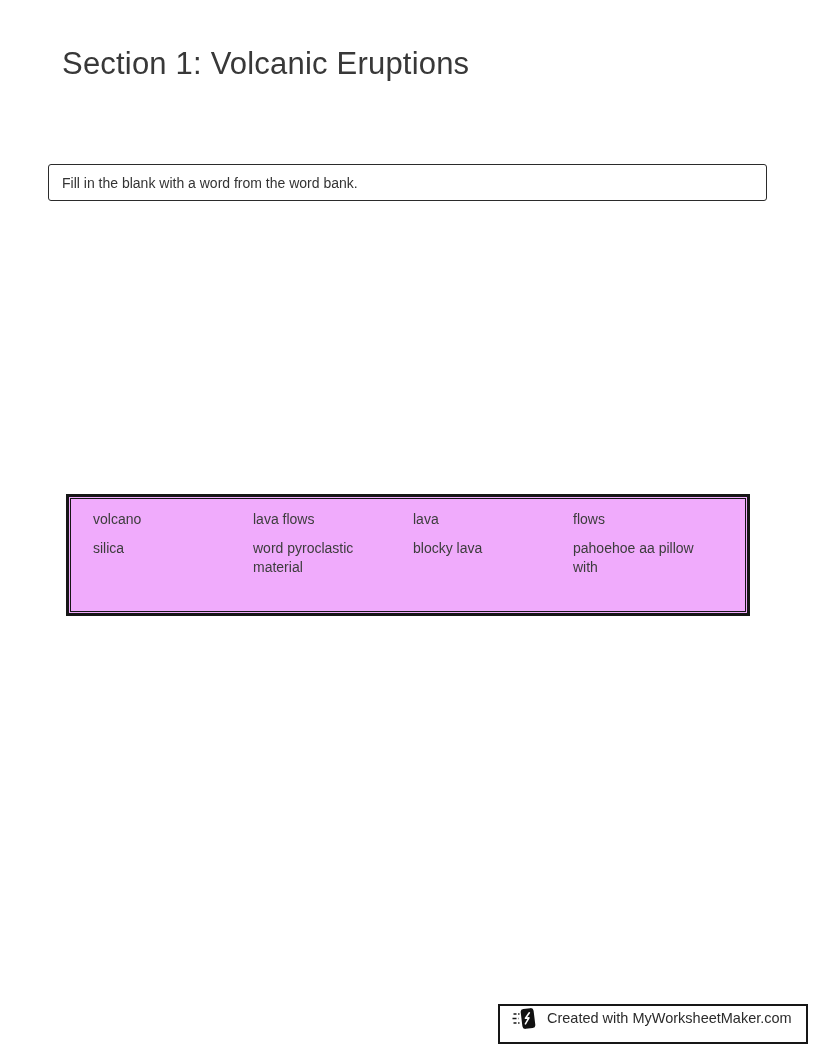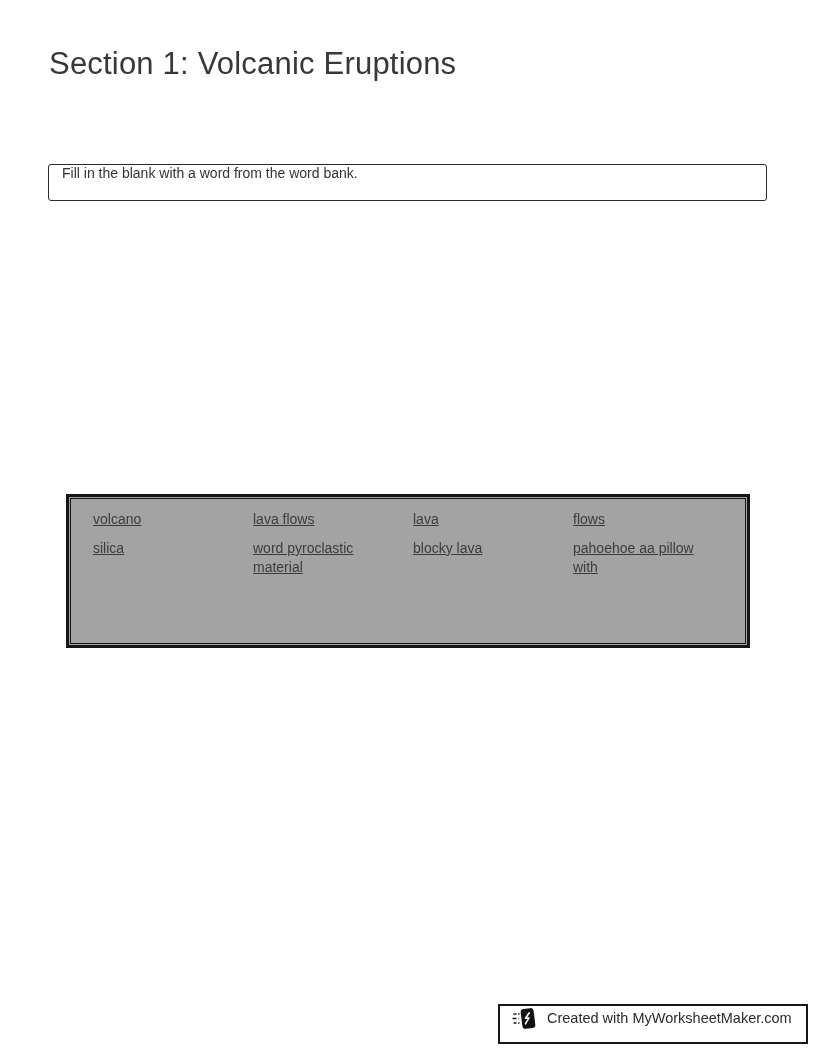--- a/index.html
+++ b/index.html
@@ -8,21 +8,21 @@
     width: 816px; height: 1056px;
     background: #ffffff;
     font-family: "Liberation Sans", sans-serif;
     position: relative;
     color: #3c3c3c;
   }
   .page { position: absolute; inset: 0; }
 
   .page-title {
     position: absolute;
-    left: 49px; top: 46px;
+    left: 62px; top: 46px;
     margin: 0;
     font-size: 31px;
     font-weight: 400;
     letter-spacing: 0.2px;
     color: #383838;
   }
 
   .header-fields {
     position: absolute;
     left: 508px; top: 50px;
@@ -50,34 +50,33 @@
     border-bottom: 1.5px solid #3a3a3a;
   }
 
   .instruction-box {
     position: absolute;
     left: 48px; top: 164px;
     width: 719px; height: 37px;
     border: 1.5px solid #2b2b2b;
     border-radius: 3px;
     display: flex;
-    align-items: flex-start;
+    align-items: center;
     padding-left: 13px;
     font-size: 14px;
     color: #333333;
   }
 
   .word-bank-outer {
     position: absolute;
     left: 66px; top: 494px;
-    width: 684px; height: 154px;
+    width: 684px; height: 122px;
     border: 3px solid #161616;
     padding: 1px;
-    background: #a3a3a3;
-    text-decoration: underline;
+    background: #f0abfc;
   }
   .word-bank-inner {
     width: 100%; height: 100%;
     border: 1px solid #161616;
     display: grid;
     grid-template-columns: repeat(4, 160px);
     align-content: start;
     row-gap: 10px;
     padding: 11px 14px 8px 22px;
     font-size: 14px;

